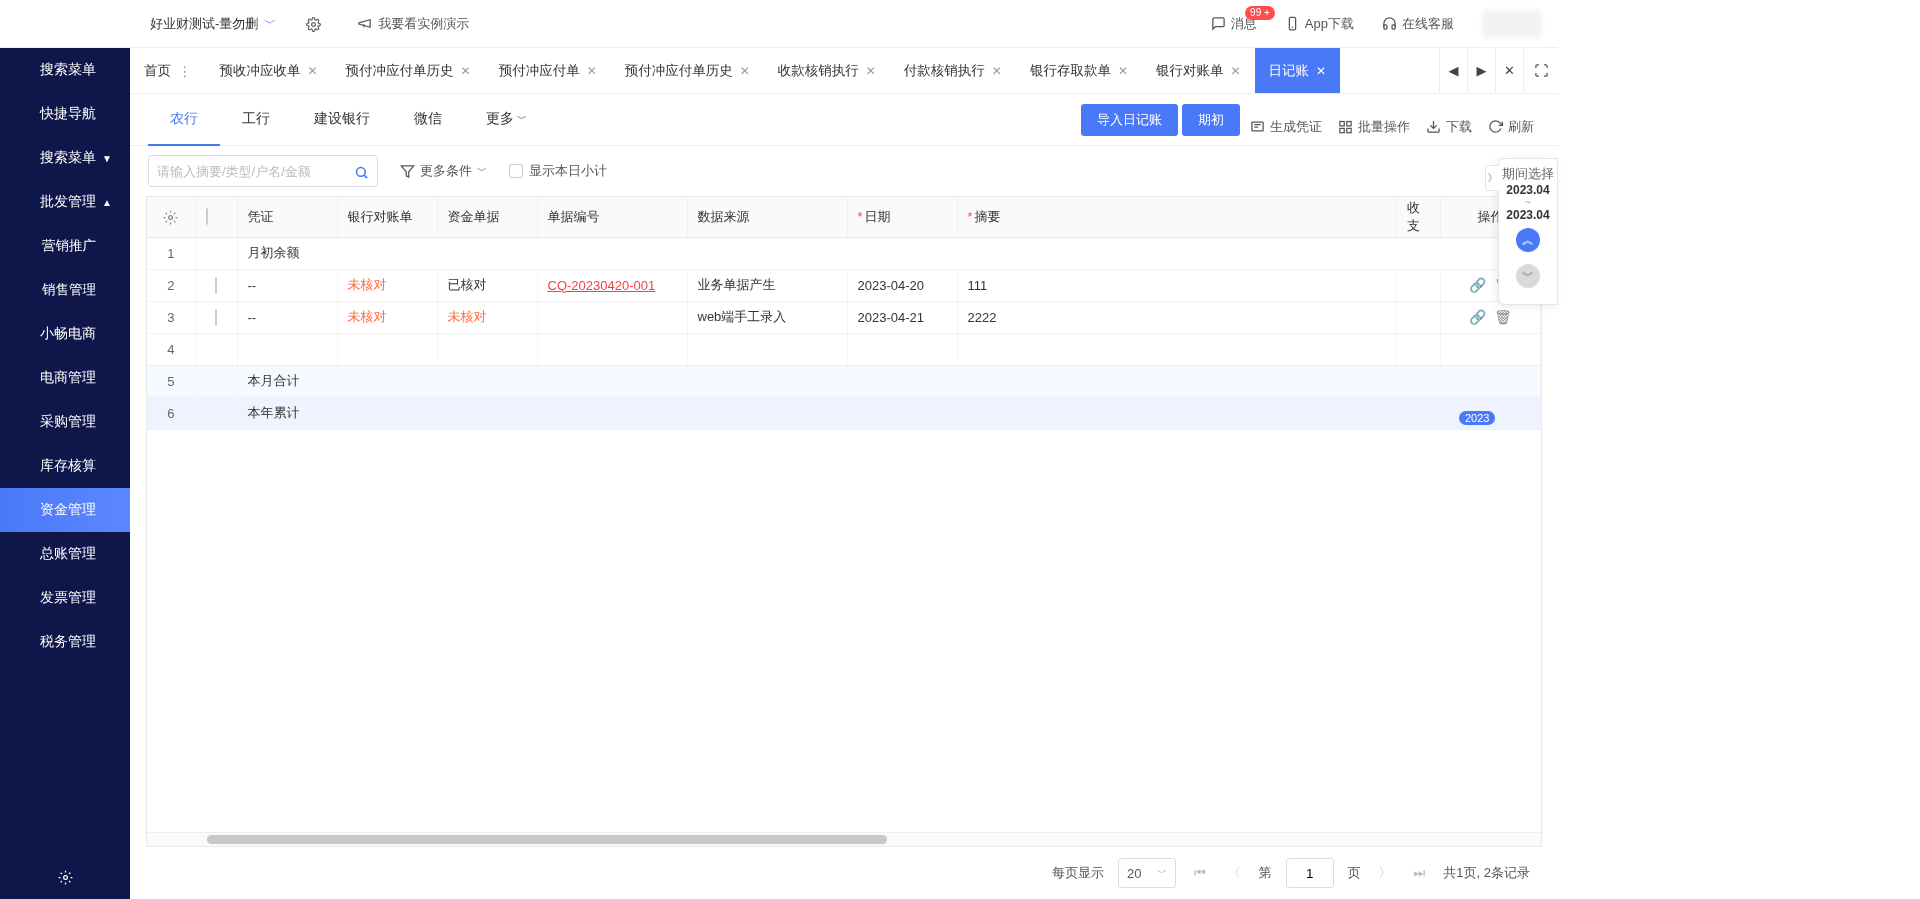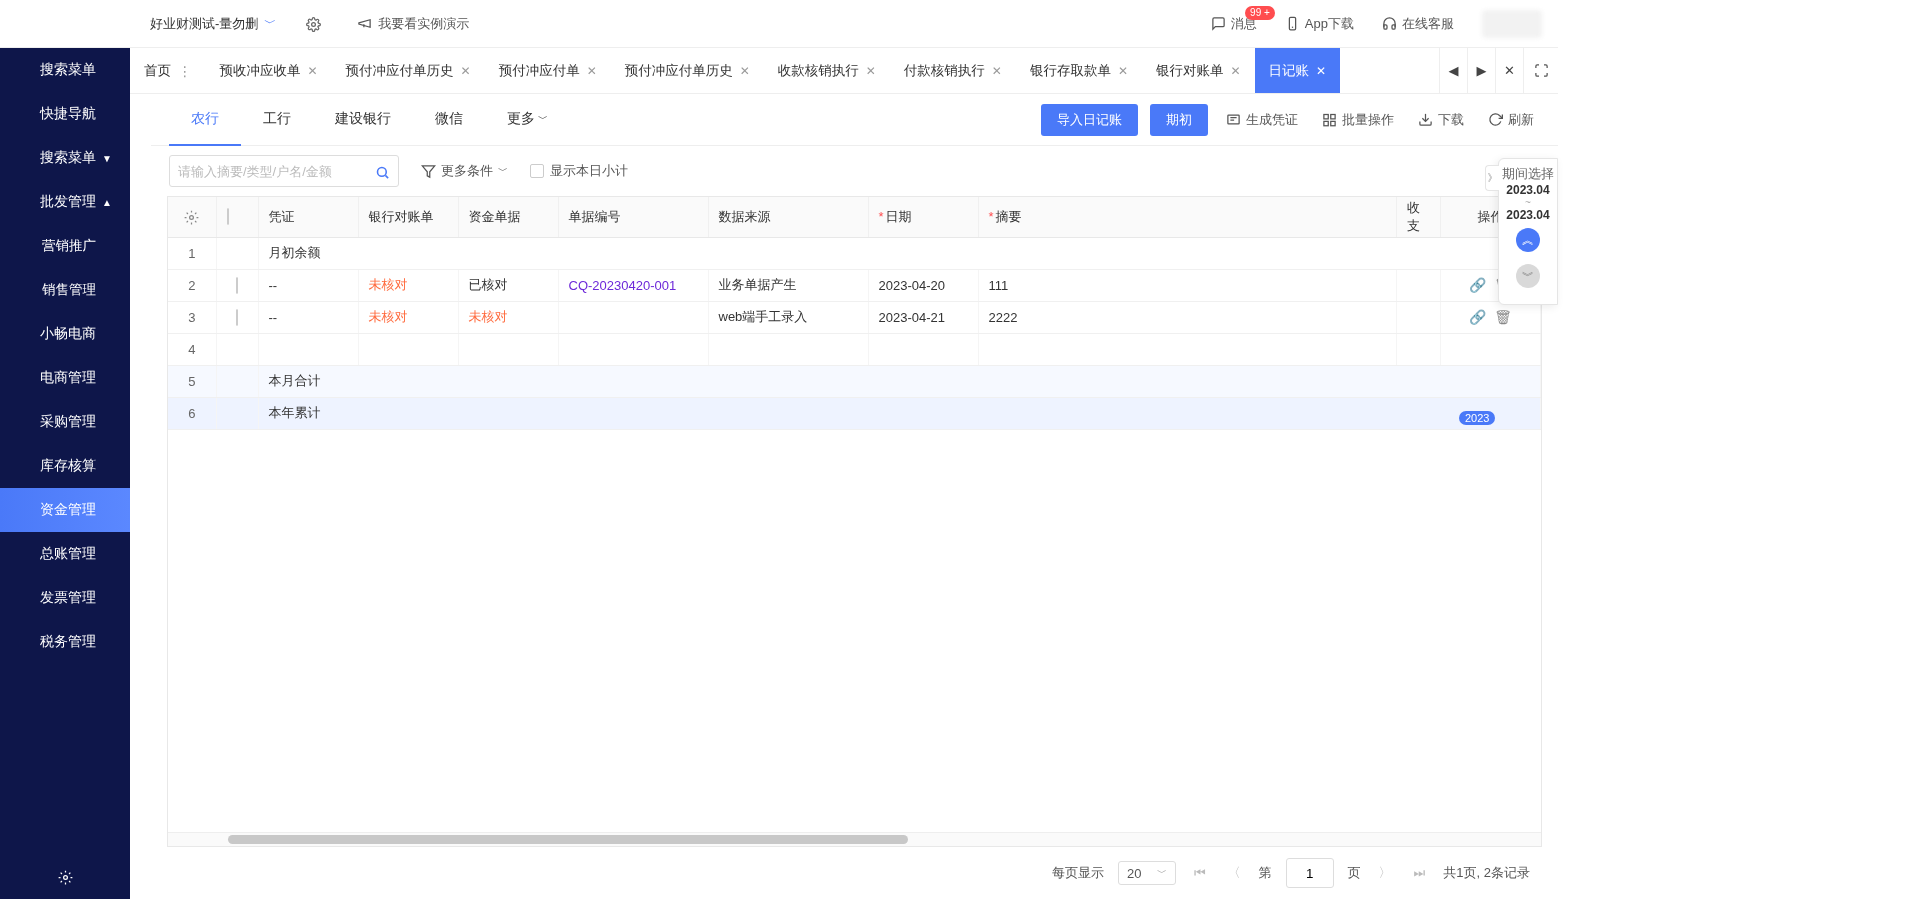--- a/index.html
+++ b/index.html
@@ -31,27 +31,27 @@
 .tabs-bar { height: 46px; display: flex; align-items: stretch; border-bottom: 1px solid #eee; }
 .tab { padding: 0 14px; display: flex; align-items: center; gap: 5px; cursor: pointer; white-space: nowrap; font-size: 13.5px; color: #333; }
 .tab .close { color: #999; font-size: 12px; margin-left: 2px; }
 .tab.active { background: #4a79f8; color: #fff; }
 .tab.active .close { color: #fff; }
 .tabs-nav { display: flex; align-items: center; border-left: 1px solid #eee; }
 .tabs-nav-btn { width: 28px; height: 46px; display: flex; align-items: center; justify-content: center; cursor: pointer; border-right: 1px solid #eee; color: #444; }
 .tabs-fullscreen { width: 34px; display: flex; align-items: center; justify-content: center; cursor: pointer; }
 
 
-.content { flex: 1; padding: 0; display: flex; flex-direction: column; min-height: 0; margin-left: 21px; }
+.content { flex: 1; padding: 0; display: flex; flex-direction: column; min-height: 0; }
 .bank-tabs-row { display: flex; align-items: center; height: 52px; border-bottom: 1px solid #eee; padding: 0 18px; gap: 0; }
 .bank-tabs { display: flex; gap: 0; }
 .bank-tab { padding: 0 22px; height: 52px; display: flex; align-items: center; cursor: pointer; font-size: 14px; color: #333; border-bottom: 2px solid transparent; }
 .bank-tab.active { color: #4a79f8; border-bottom-color: #4a79f8; font-weight: 500; }
 .bank-tab.more { gap: 3px; }
-.bank-actions { margin-left: auto; display: flex; align-items: center; gap: 12px; }
+.bank-actions { margin-left: auto; display: flex; align-items: flex-end; gap: 4px; }
 .btn-primary { background: #4a79f8; color: #fff; border: none; height: 32px; padding: 0 16px; border-radius: 3px; cursor: pointer; font-size: 13px; }
 .btn-text { background: none; border: none; color: #555; cursor: pointer; display: flex; align-items: center; gap: 5px; font-size: 13px; padding: 0 6px; }
 
 
 .filter-row { display: flex; align-items: center; height: 50px; padding: 0 18px; gap: 22px; }
 .search-box { width: 230px; height: 32px; border: 1px solid #ddd; border-radius: 3px; display: flex; align-items: center; padding: 0 8px; }
 .search-box input { flex: 1; border: none; outline: none; font-size: 13px; color: #333; }
 .search-box input::placeholder { color: #bbb; }
 .search-icon { color: #4a79f8; font-size: 15px; }
 .filter-chip { display: flex; align-items: center; gap: 5px; color: #555; cursor: pointer; font-size: 13px; }
@@ -62,41 +62,41 @@
 .table-wrap { flex: 1; overflow: hidden; display: flex; flex-direction: column; margin: 0 16px; border: 1px solid #e8e8e8; }
 table { width: 100%; border-collapse: collapse; table-layout: fixed; }
 thead th { background: #fafafa; height: 40px; text-align: left; padding: 0 10px; font-weight: 500; color: #333; border-bottom: 1px solid #e8e8e8; border-right: 1px solid #f0f0f0; font-size: 13px; }
 thead th:first-child { text-align: center; }
 tbody td { height: 32px; padding: 0 10px; border-bottom: 1px solid #f0f0f0; border-right: 1px solid #f5f5f5; font-size: 13px; color: #333; }
 tbody td.idx { text-align: center; color: #666; }
 tbody tr.total-row td { background: #f6f9ff; }
 tbody tr.highlight-row td { background: #eef3ff; }
 .req-star { color: #ff4d4f; margin-right: 2px; }
 .link-red { color: #ff6a3d; cursor: pointer; }
-.link-blue { color: #6d28d9; cursor: pointer; }
+.link-blue { color: #ef4444; text-decoration: underline; cursor: pointer; }
 .row-action-icon { color: #888; cursor: pointer; margin: 0 4px; font-size: 14px; }
 .col-gear { width: 48px; }
 .col-chk { width: 42px; }
 .col-voucher { width: 100px; }
 .col-bank { width: 100px; }
 .col-fund { width: 100px; }
 .col-docno { width: 150px; }
 .col-source { width: 160px; }
 .col-date { width: 110px; }
 .col-summary { width: auto; }
 .col-inout { width: 44px; }
 .col-ops { width: 100px; text-align: center; }
 
 
 .hscroll { height: 14px; background: #fafafa; border-top: 1px solid #eee; position: relative; }
 .hscroll-thumb { position: absolute; left: 60px; top: 2px; height: 9px; width: 680px; background: #c8c8c8; border-radius: 5px; }
 
 
 .pagination { height: 52px; display: flex; align-items: center; justify-content: flex-end; padding: 0 28px; gap: 14px; font-size: 13px; color: #555; }
-.page-select { width: 58px; height: 24px; border: 1px solid #ddd; border-radius: 3px; display: flex; align-items: center; justify-content: space-between; padding: 0 8px; }
+.page-select { width: 58px; height: 30px; border: 1px solid #ddd; border-radius: 3px; display: flex; align-items: center; justify-content: space-between; padding: 0 8px; }
 .page-input { width: 48px; height: 30px; border: 1px solid #ddd; border-radius: 3px; text-align: center; }
 .page-nav { color: #bbb; cursor: pointer; padding: 0 4px; }
 
 
 .date-panel { position: absolute; right: 0; top: 158px; width: 60px; background: #fff; border: 1px solid #e5e5e5; border-radius: 6px 0 0 6px; box-shadow: -2px 2px 8px rgba(0,0,0,0.08); display: flex; flex-direction: column; align-items: center; padding: 6px 0 10px; z-index: 20; }
 .date-panel-collapse { position: absolute; left: -14px; top: 6px; width: 14px; height: 26px; background: #fff; border: 1px solid #e5e5e5; border-right: none; border-radius: 4px 0 0 4px; display: flex; align-items: center; justify-content: center; font-size: 10px; color: #888; cursor: pointer; }
 .date-panel .label { font-size: 13px; color: #666; }
 .date-panel .period { font-size: 12px; color: #333; font-weight: 600; }
 .date-panel .arrow-up, .date-panel .arrow-down { width: 24px; height: 24px; border-radius: 50%; background: #4a79f8; color: #fff; display: flex; align-items: center; justify-content: center; font-size: 12px; cursor: pointer; margin: 6px 0; }
 .date-panel .arrow-down { background: #d9d9d9; color: #888; }

